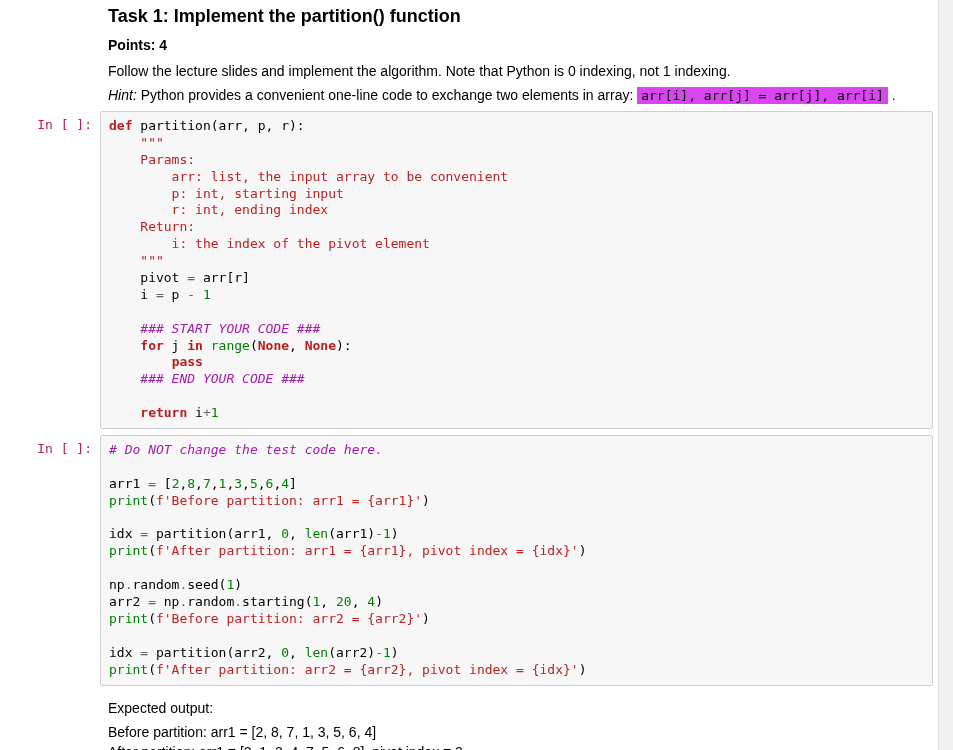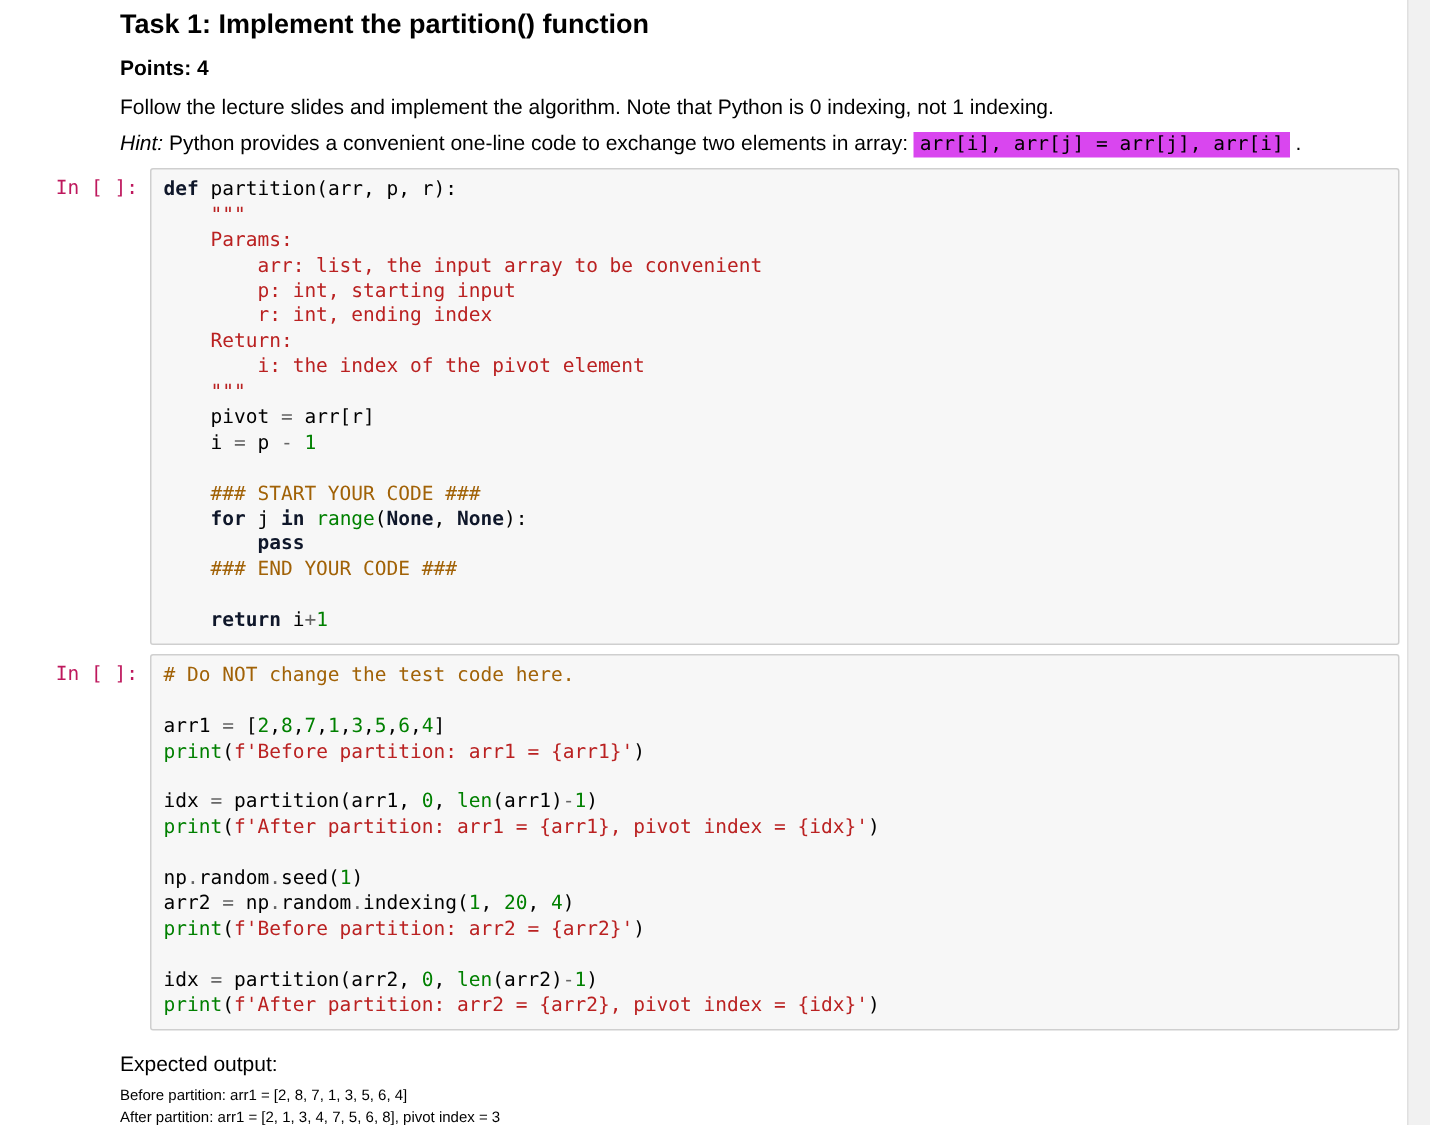--- a/index.html
+++ b/index.html
@@ -9,21 +9,21 @@
     margin: 0;
     padding: 0;
     background: #fff;
   }
   .notebook {
     width: 953px;
     box-sizing: border-box;
     padding-right: 10px;
   }
   .text-cell {
-    margin-left: 72px;
+    margin-left: 100px;
     margin-right: 20px;
     padding: 0 8px;
   }
   h3 {
     font-size: 18px;
     font-weight: bold;
     margin: 6px 0 10px 0;
   }
   .points {
     font-weight: bold;
@@ -57,29 +57,29 @@
     border-radius: 2px;
     background: #f7f7f7;
     padding: 6px 8px;
     font-family: monospace;
     font-size: 13px;
     line-height: 1.3;
     white-space: pre;
     overflow-x: auto;
   }
   
-  .kw   { color: #0f172a; font-weight: bold; }   
+  .kw   { color: #b91c1c; font-weight: bold; }   
   .fn   { color: #000000; }                       
-  .cm   { color: #a16207; }   
+  .cm   { color: #a21caf; font-style: italic; }   
   .str  { color: #BA2121; }                       
   .op   { color: #666666; }                       
   .num  { color: #008000; }                       
   .bi   { color: #008000; }                       
   .expected { font-weight: normal; margin-top: 14px; }
-  .output-lines p { margin: 4px 0; font-size: 10px; }
+  .output-lines p { margin: 4px 0; font-size: 14px; }
   .scrollbar {
     position: fixed;
     right: 0; top: 0;
     width: 14px; height: 750px;
     background: #f1f1f1;
     border-left: 1px solid #e0e0e0;
   }
 </style>
 </head>
 <body>
@@ -121,21 +121,21 @@
     <div class="prompt">In [ ]:</div>
     <div class="input-area"><span class="cm"># Do NOT change the test code here.</span>
 <span></span>
 <span>arr1 </span><span class="op">=</span><span> [</span><span class="num">2</span><span>,</span><span class="num">8</span><span>,</span><span class="num">7</span><span>,</span><span class="num">1</span><span>,</span><span class="num">3</span><span>,</span><span class="num">5</span><span>,</span><span class="num">6</span><span>,</span><span class="num">4</span><span>]</span>
 <span class="bi">print</span><span>(</span><span class="str">f'Before partition: arr1 = </span><span class="str">{arr1}</span><span class="str">'</span><span>)</span>
 <span></span>
 <span>idx </span><span class="op">=</span><span> partition(arr1, </span><span class="num">0</span><span>, </span><span class="bi">len</span><span>(arr1)</span><span class="op">-</span><span class="num">1</span><span>)</span>
 <span class="bi">print</span><span>(</span><span class="str">f'After partition: arr1 = </span><span class="str">{arr1}</span><span class="str">, pivot index = </span><span class="str">{idx}</span><span class="str">'</span><span>)</span>
 <span></span>
 <span>np</span><span class="op">.</span><span>random</span><span class="op">.</span><span>seed(</span><span class="num">1</span><span>)</span>
-<span>arr2 </span><span class="op">=</span><span> np</span><span class="op">.</span><span>random</span><span class="op">.</span><span>indexing(</span><span class="num">1</span><span>, </span><span class="num">20</span><span>, </span><span class="num">4</span><span>)</span>
+<span>arr2 </span><span class="op">=</span><span> np</span><span class="op">.</span><span>random</span><span class="op">.</span><span>starting(</span><span class="num">1</span><span>, </span><span class="num">20</span><span>, </span><span class="num">4</span><span>)</span>
 <span class="bi">print</span><span>(</span><span class="str">f'Before partition: arr2 = </span><span class="str">{arr2}</span><span class="str">'</span><span>)</span>
 <span></span>
 <span>idx </span><span class="op">=</span><span> partition(arr2, </span><span class="num">0</span><span>, </span><span class="bi">len</span><span>(arr2)</span><span class="op">-</span><span class="num">1</span><span>)</span>
 <span class="bi">print</span><span>(</span><span class="str">f'After partition: arr2 = </span><span class="str">{arr2}</span><span class="str">, pivot index = </span><span class="str">{idx}</span><span class="str">'</span><span>)</span></div>
   </div>
 
   <div class="text-cell">
     <p class="expected">Expected output:</p>
     <div class="output-lines">
       <p>Before partition: arr1 = [2, 8, 7, 1, 3, 5, 6, 4]</p>

